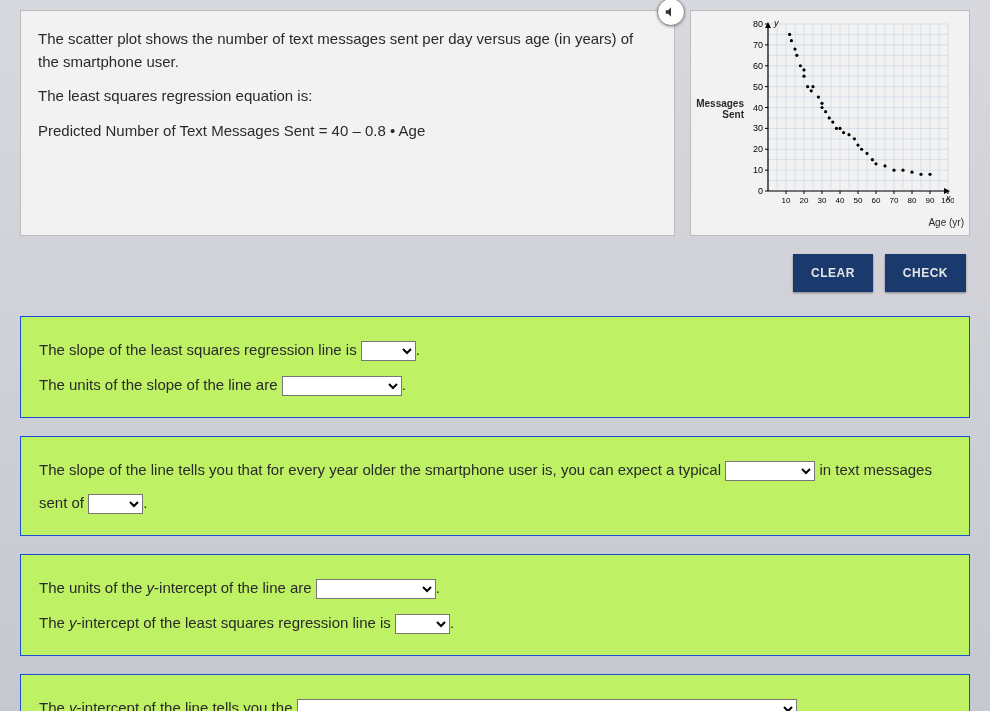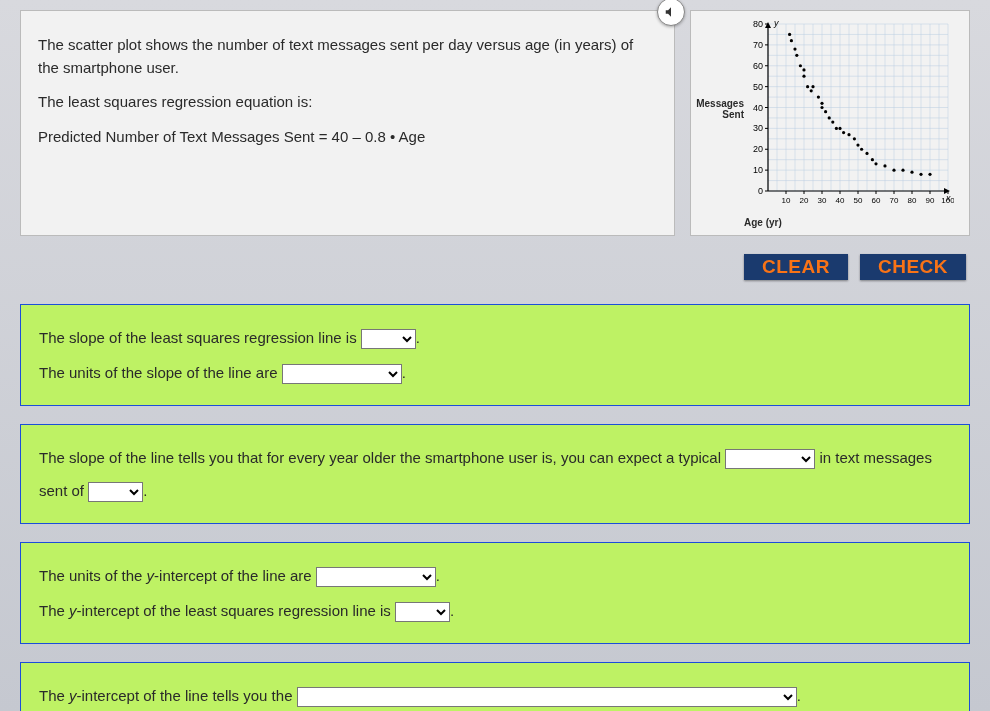--- a/index.html
+++ b/index.html
@@ -8,21 +8,21 @@
     background: linear-gradient(180deg, #d8d9de 0%, #c5c8d0 100%);
     width: 990px;
     height: 711px;
     padding: 10px 20px;
     color: #2a2a2a;
   }
   .top-row { display: flex; gap: 15px; }
   .prompt-box {
     background: #f2f2f2;
     flex: 1;
-    padding: 24px 18px;
+    padding: 18px 18px;
     font-size: 15px;
     line-height: 1.5;
     box-shadow: inset 0 0 0 1px #bbb;
     position: relative;
   }
   .prompt-box p { margin-bottom: 12px; }
   .chart-box {
     width: 280px;
     background: #f2f2f2;
     padding: 8px 6px;
@@ -32,40 +32,40 @@
   }
   .chart-ylabel {
     font-size: 10px;
     font-weight: bold;
     text-align: right;
     padding-top: 80px;
     line-height: 1.1;
     width: 48px;
   }
   .chart-svg { flex: 1; }
-  .chart-xlabel { font-size: 10px; font-weight: bold; text-align: left; }
+  .chart-xlabel { font-size: 10px; font-weight: normal; text-align: right; }
   .audio-btn {
     position: absolute;
     top: -12px; right: -10px;
     width: 28px; height: 28px;
     border-radius: 50%;
     background: #fff;
     border: 1px solid #888;
     box-shadow: 0 1px 3px rgba(0,0,0,.3);
     display: flex; align-items: center; justify-content: center;
     cursor: pointer;
   }
   .audio-btn svg { width: 14px; height: 14px; fill: #333; }
   .btn-row { display: flex; justify-content: flex-end; gap: 12px; margin: 18px 4px 24px 0; }
   .btn {
     background: #1a3a6e;
-    color: #f97316;
+    color: #e5e5e5;
     border: none;
-    padding: 2px 18px;
-    font-size: 19px;
+    padding: 12px 18px;
+    font-size: 12px;
     font-weight: bold;
     letter-spacing: 0.5px;
     cursor: pointer;
     box-shadow: 0 1px 2px rgba(0,0,0,.4);
   }
   .q-box {
     background: #bef264;
     border: 1px solid #1d4ed8;
     padding: 14px 18px;
     margin-bottom: 18px;

